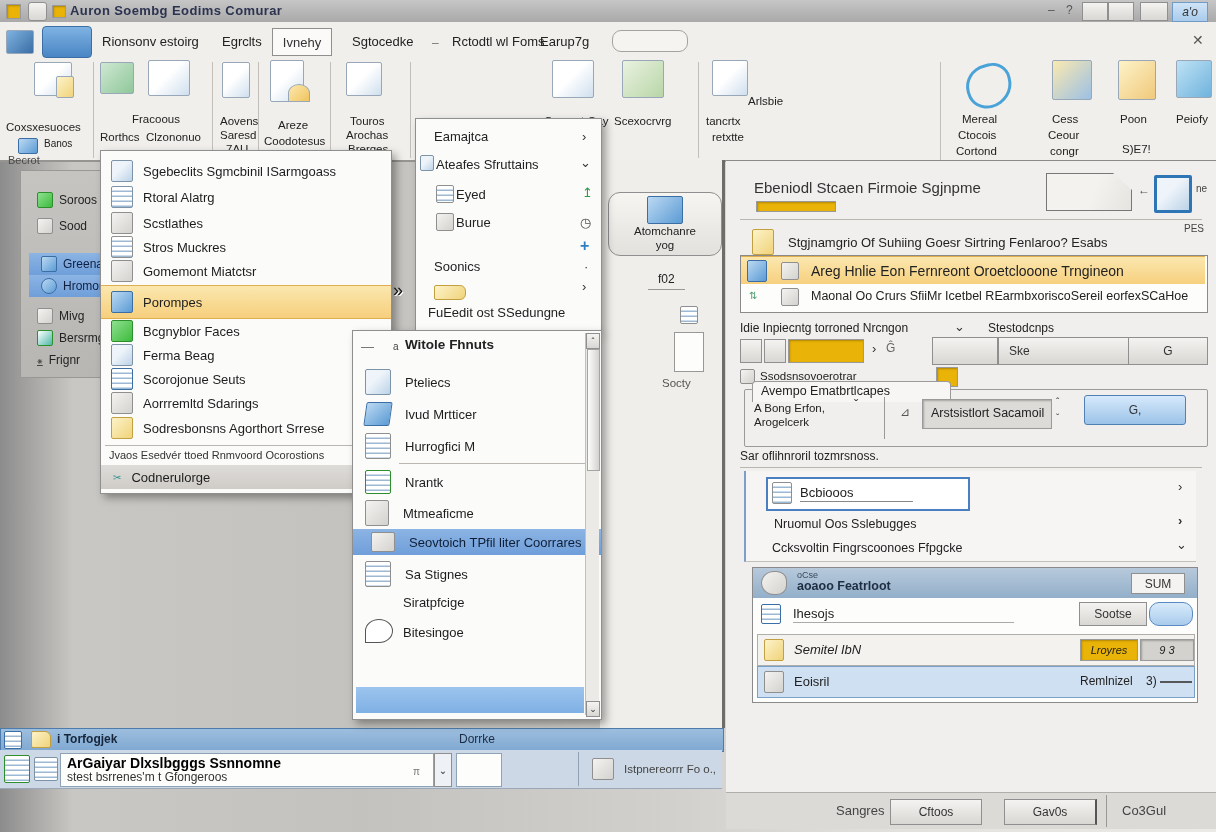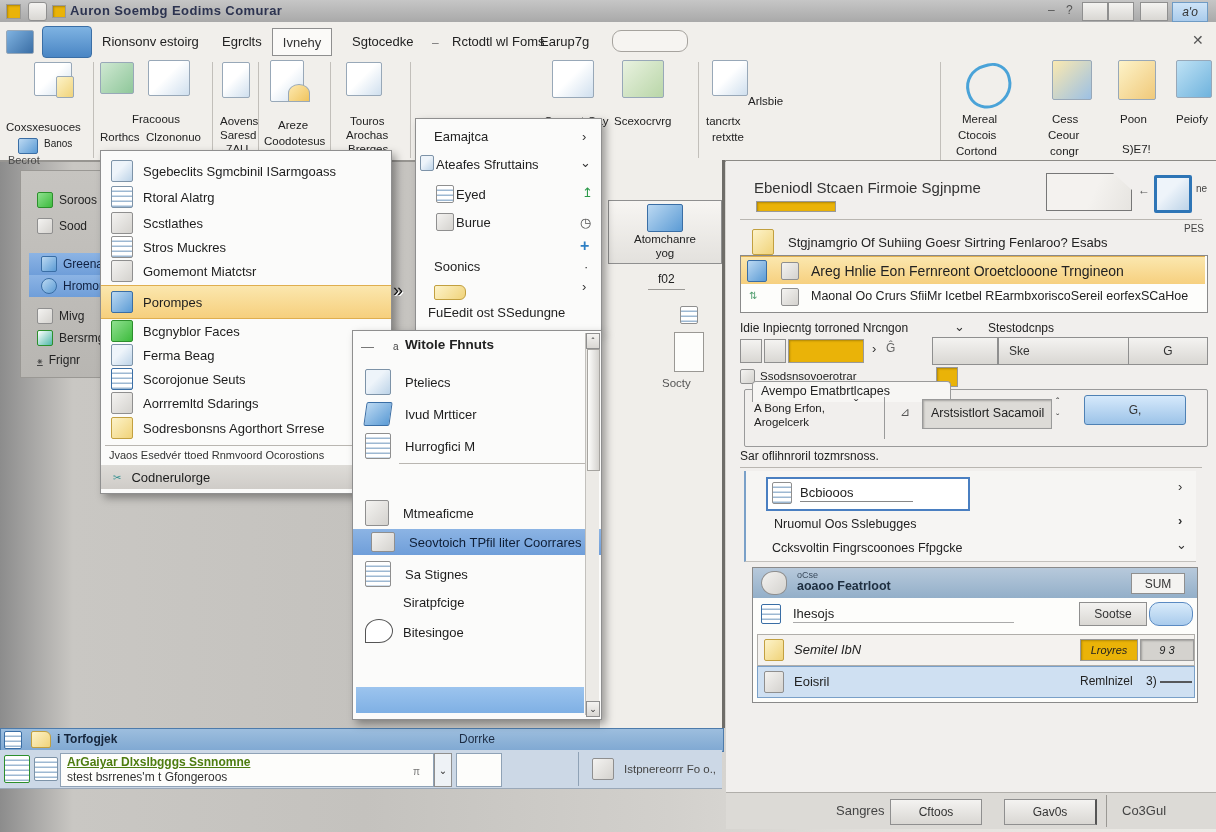--- a/index.html
+++ b/index.html
@@ -147,21 +147,21 @@
     <span class="ic green" style="width:14px;height:14px;margin:0 6px 0 14px;background:linear-gradient(135deg,#fff,#4db8a8);"></span>
     <span class="t">Bersrmge</span>
   </div>
   <div class="mi" style="top:178px;height:22px;">
     <span class="sm" style="margin:0 6px 0 14px;text-decoration:underline;">⁕</span>
     <span class="t">Frignr</span>
   </div>
 </div>
 
 <div class="x" style="left:600px;top:160px;width:122px;height:568px;background:#f0eeea;border-right:3px solid #6f6d69;">
-  <div class="x btn" style="left:8px;top:40px;width:112px;height:62px;border-radius:0;flex-direction:column;background:linear-gradient(#f7f5f2,#e3e1dd);">
+  <div class="x btn" style="left:8px;top:32px;width:112px;height:62px;border-radius:12px;flex-direction:column;background:linear-gradient(#f7f5f2,#e3e1dd);">
     <span class="ic blue" style="width:34px;height:26px;"></span>
     <span class="t" style="font-size:11.5px;">Atomchanre</span>
     <span class="t" style="font-size:11.5px;">yog</span>
   </div>
   <div class="x t" style="left:48px;top:112px;font-size:12px;border-bottom:1px solid #9a9894;padding:0 10px 2px 10px;">f02</div>
   <div class="x ic grey lines" style="left:80px;top:146px;width:16px;height:16px;"></div>
   <div class="x" style="left:74px;top:172px;width:28px;height:38px;background:#fdfdfb;border:1px solid #9a9894;"></div>
   <div class="x t" style="left:62px;top:216px;font-size:11.5px;color:#555;">Socty</div>
 </div>
 
@@ -352,20 +352,24 @@
   </div>
   <div class="mi" style="top:68px;height:30px;">
     <span class="ic blue" style="margin:0 14px 0 10px;width:24px;height:22px;transform:skewX(-8deg);"></span>
     <span>Ivud Mrtticer</span>
   </div>
   <div class="mi" style="top:100px;height:30px;">
     <span class="ic grey lines" style="margin:0 14px 0 10px;width:24px;height:24px;"></span>
     <span>Hurrogfici M</span>
   </div>
   <div class="x ln" style="left:46px;top:132px;width:186px;"></div>
+  <div class="mi" style="top:136px;height:30px;">
+    <span class="ic green lines" style="margin:0 14px 0 10px;width:24px;height:22px;"></span>
+    <span>Nrantk</span>
+  </div>
   <div class="mi" style="top:168px;height:28px;">
     <span class="ic grey" style="margin:0 14px 0 10px;width:22px;height:24px;"></span>
     <span>Mtmeaficme</span>
   </div>
   <div class="mi hl-blue" style="top:198px;height:26px;left:0;right:0;">
     <span class="ic grey" style="margin:0 14px 0 12px;width:22px;height:18px;"></span>
     <span style="color:#0e1e36;">Seovtoich TPfil liter Coorrares</span>
   </div>
   <div class="mi" style="top:228px;height:30px;">
     <span class="ic grey lines" style="margin:0 14px 0 10px;width:24px;height:24px;"></span>
@@ -390,21 +394,21 @@
 <div class="x" style="left:0;top:728px;width:722px;height:22px;background:linear-gradient(#9dbede,#7fa8d2);border:1px solid #4d7bab;">
   <div class="x ic blue lines" style="left:3px;top:2px;width:16px;height:16px;"></div>
   <div class="x ic yellow" style="left:30px;top:2px;width:18px;height:15px;border-radius:2px 6px 2px 2px;"></div>
   <div class="x t" style="left:56px;top:3px;font-weight:bold;color:#16263c;">i Torfogjek</div>
   <div class="x t" style="left:458px;top:3px;color:#1c2c44;">Dorrke</div>
 </div>
 <div class="x" style="left:0;top:750px;width:722px;height:38px;background:#ccd8e6;border-bottom:1px solid #9aa8b8;">
   <div class="x ic green lines" style="left:4px;top:5px;width:24px;height:26px;"></div>
   <div class="x ic lines" style="left:34px;top:7px;width:22px;height:22px;"></div>
   <div class="x" style="left:60px;top:3px;width:372px;height:32px;background:#fdfdfb;border:1px solid #8fa2b6;">
-    <span class="x" style="left:6px;top:1px;font-size:12px;font-weight:bold;color:#4d7c0f;text-decoration:underline;">ArGaiyar Dlxslbgggs Ssnnomne</span>
+    <span class="x" style="left:6px;top:1px;font-size:14px;font-weight:bold;color:#000000;">ArGaiyar Dlxslbgggs Ssnnomne</span>
     <span class="x t" style="left:6px;top:16px;font-size:12px;color:#333;">stest bsrrenes'm t Gfongeroos</span>
     <span class="x sm" style="left:352px;top:12px;color:#777;">π</span>
   </div>
   <div class="x btn" style="left:434px;top:3px;width:16px;height:32px;font-size:10px;background:#eef2f6;">⌄</div>
   <div class="x" style="left:456px;top:3px;width:44px;height:32px;background:#fdfdfb;border:1px solid #8fa2b6;"></div>
   <div class="x vln" style="left:578px;top:2px;height:34px;background:#8fa2b6;"></div>
   <div class="x ic grey" style="left:592px;top:8px;width:20px;height:20px;"></div>
   <div class="x t" style="left:624px;top:12px;font-size:11.5px;color:#444;">Istpnereorrr Fo o.,</div>
 </div>
 

